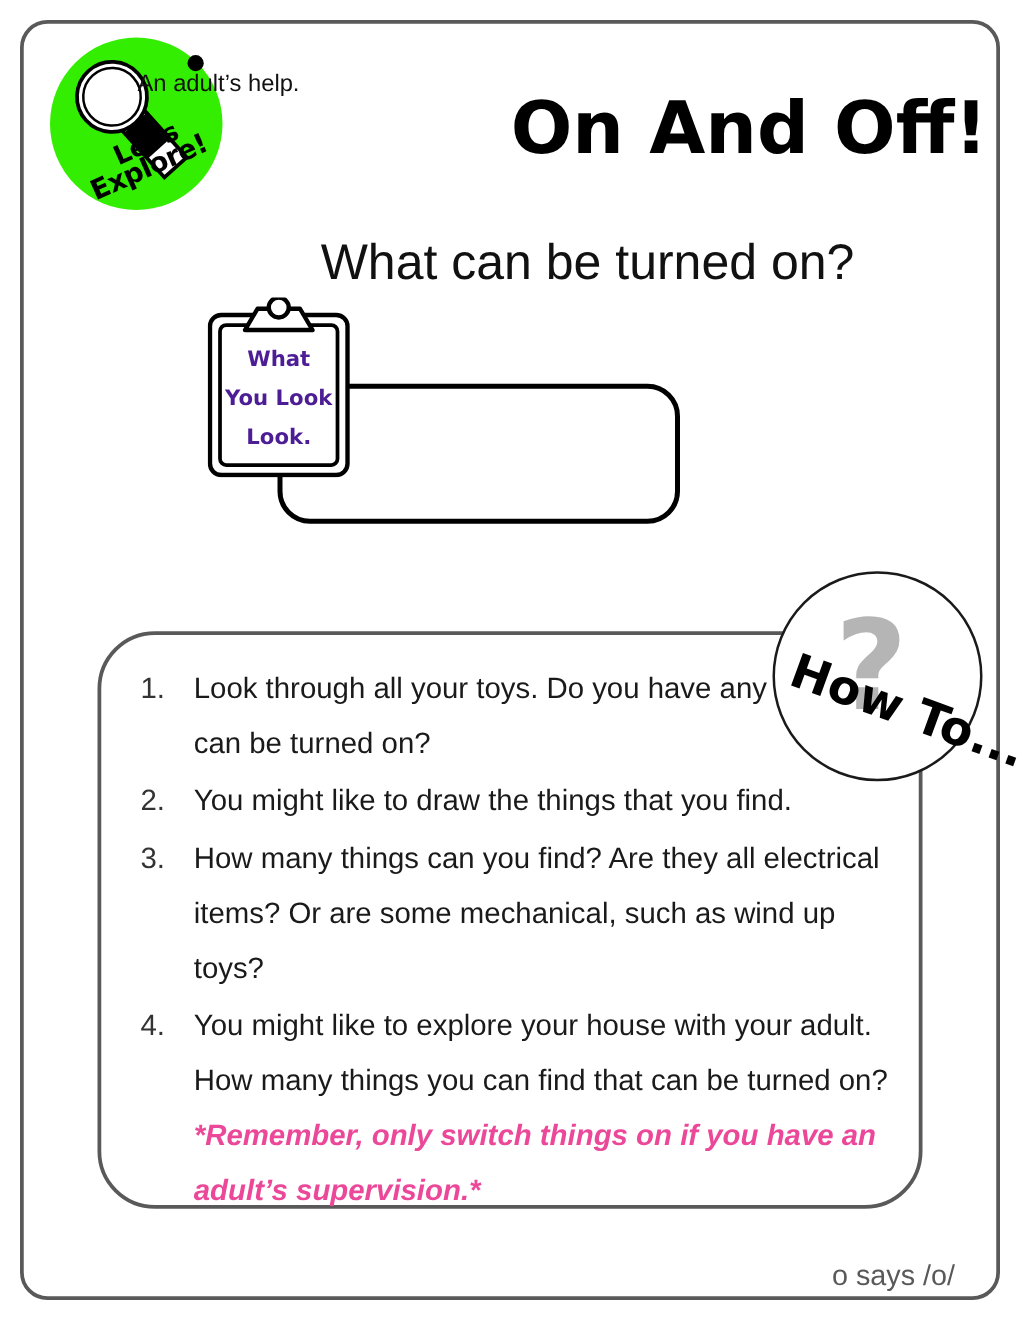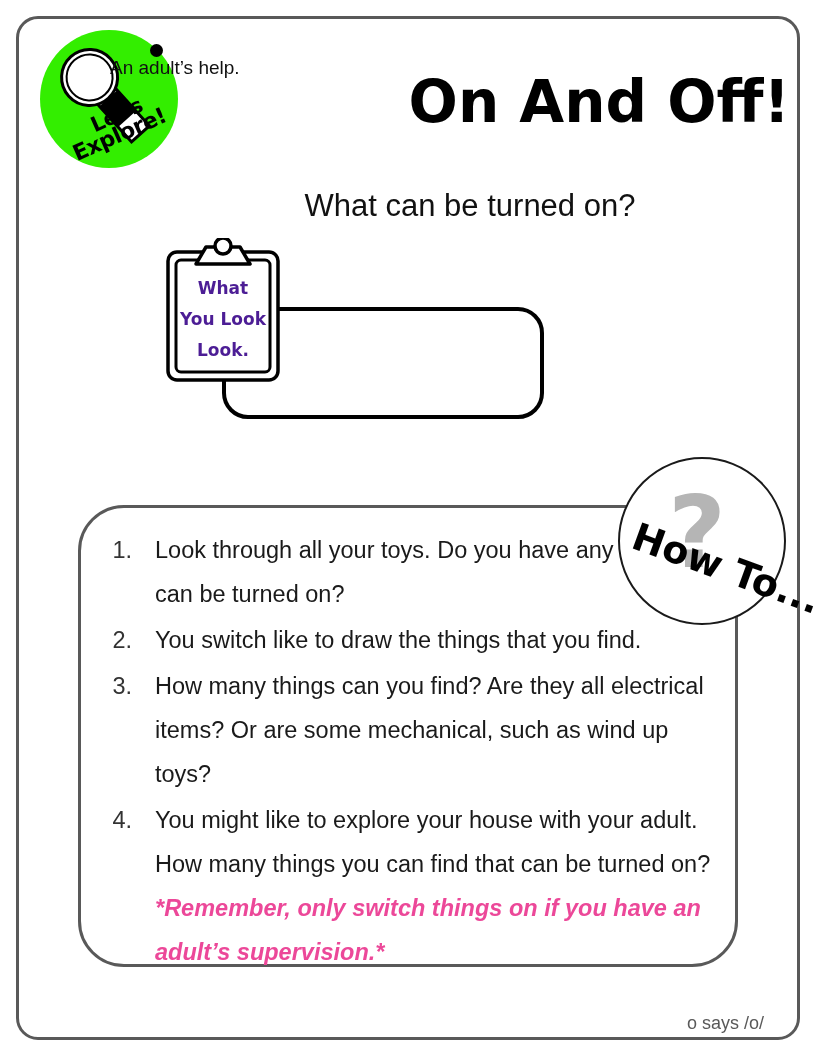--- a/index.html
+++ b/index.html
@@ -85,21 +85,21 @@
     color: #000000;
     letter-spacing: 0px;
   }
   #worksheet-subtitle {
     position: absolute;
     left: 150px;
     top: 188px;
     width: 640px;
     text-align: center;
     font-family: "Liberation Sans", sans-serif;
-    font-size: 31px;
+    font-size: 40px;
     color: #111111;
   }
 
   
   #materials-box {
     position: absolute;
     left: 222px;
     top: 307px;
     width: 322px;
     height: 112px;
@@ -244,21 +244,21 @@
     transform: rotate(20deg);
     transform-origin: left center;
   }
 
   
   #footer-note {
     position: absolute;
     right: 52px;
     bottom: 22px;
     font-family: "Liberation Sans", sans-serif;
-    font-size: 18px;
+    font-size: 23px;
     color: #595959;
     white-space: nowrap;
   }
 </style>
 </head>
 <body>
 
 <div id="page-frame"></div>
 
 <div id="explore-badge">
@@ -297,21 +297,21 @@
 </div>
 
 <div id="instructions-box"></div>
 <ol id="instructions-list">
   <li class="instruction-item">
     <span class="instruction-number">1.</span>
     <span class="instruction-text">Look through all your toys. Do you have any toys that can be turned on?</span>
   </li>
   <li class="instruction-item">
     <span class="instruction-number">2.</span>
-    <span class="instruction-text">You switch like to draw the things that you find.</span>
+    <span class="instruction-text">You might like to draw the things that you find.</span>
   </li>
   <li class="instruction-item">
     <span class="instruction-number">3.</span>
     <span class="instruction-text">How many things can you find? Are they all electrical items? Or are some mechanical, such as wind up toys?</span>
   </li>
   <li class="instruction-item">
     <span class="instruction-number">4.</span>
     <span class="instruction-text">You might like to explore your house with your adult. How many things you can find that can be turned on? </span><span class="instruction-warning">*Remember, only switch things on if you have an adult’s supervision.*</span>
   </li>
 </ol>

